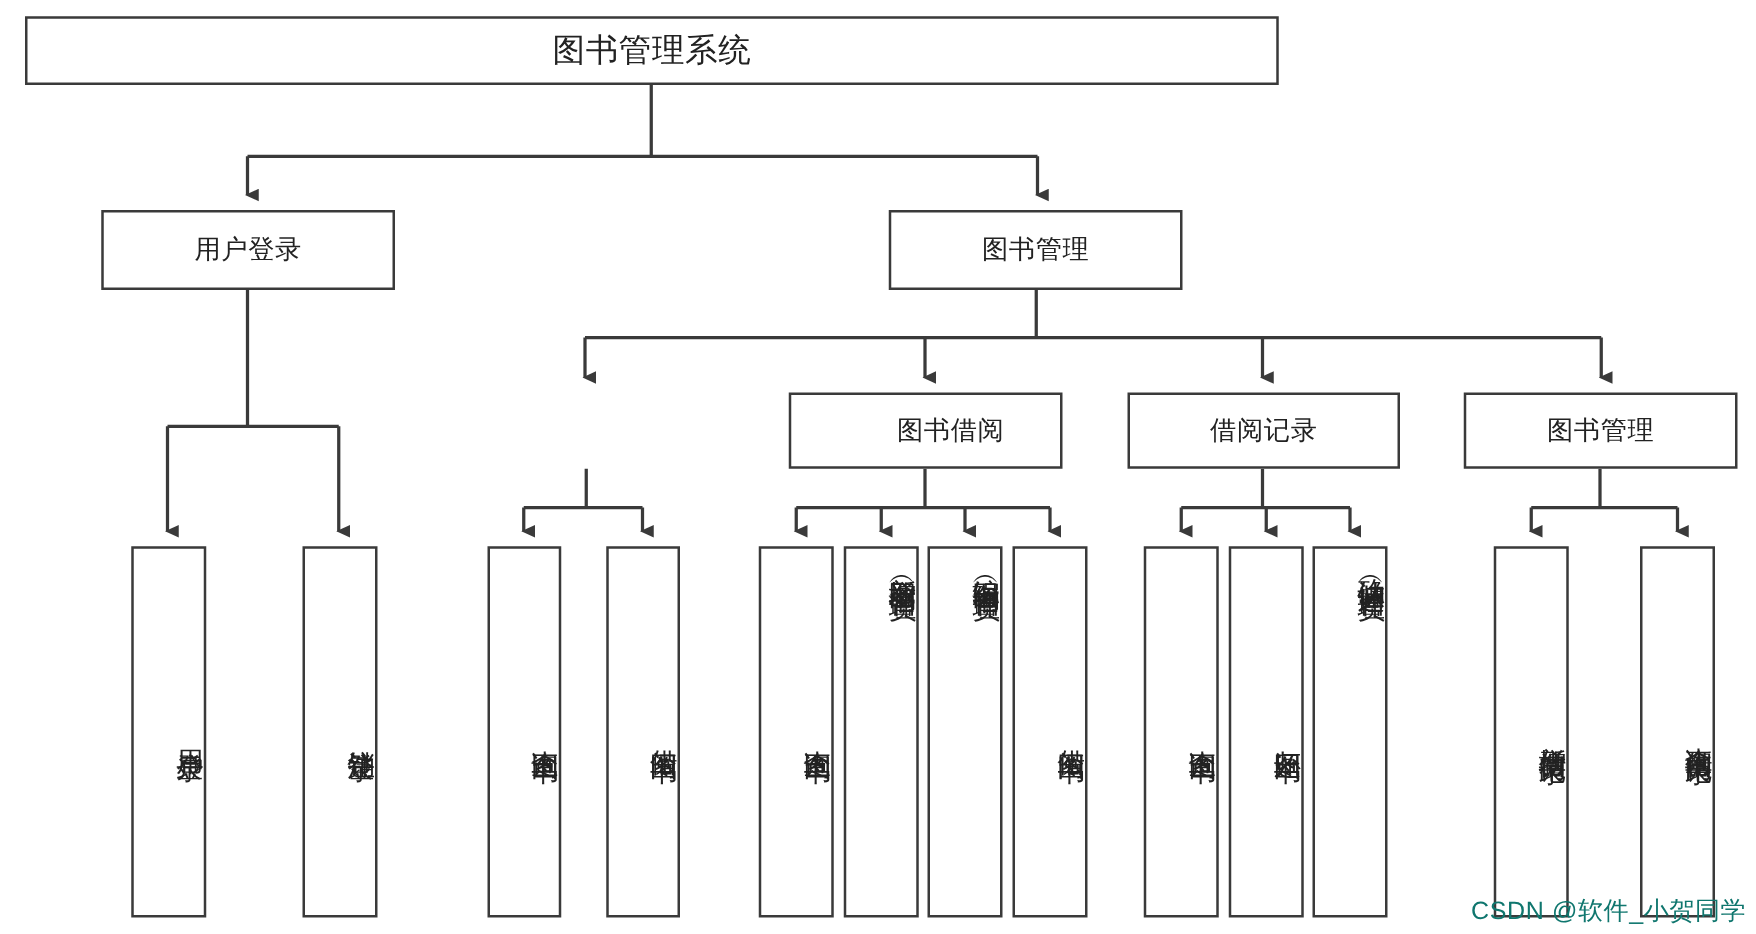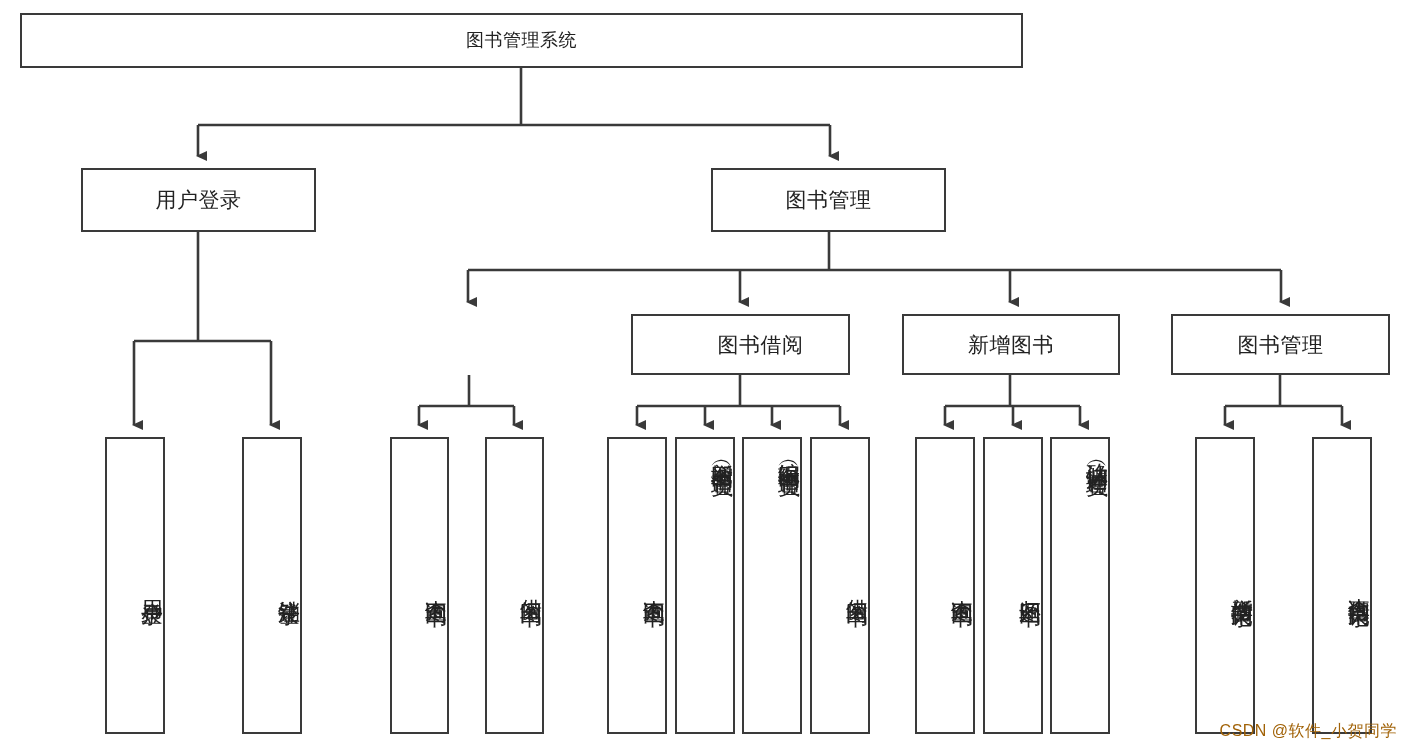--- a/index.html
+++ b/index.html
@@ -41,21 +41,21 @@
     line-height: 1.12;
     text-align: center;
     white-space: pre-wrap;
   }
   
   .node.horiz .lbl {
     font-size: 21px;
     letter-spacing: 0.5px;
   }
   .node.root .lbl {
-    font-size: 18px;
+    font-size: 26px;
   }
   
   .node.vert {
     align-items: flex-start;
     padding-top: 6px;
   }
   .node.vert .lbl {
     writing-mode: vertical-rl;
     text-orientation: upright;
     font-size: 22px;
@@ -66,22 +66,22 @@
     text-align: center;
   }
   .node.vert.mid {
     align-items: center;
     padding-top: 0;
   }
   .watermark {
     position: absolute;
     right: 8px;
     bottom: 5px;
-    font-size: 16px;
-    color: #a16207;
+    font-size: 20px;
+    color: #0f766e;
     letter-spacing: 0.5px;
     z-index: 3;
     white-space: nowrap;
   }
 </style>
 </head>
 <body>
 
 <div id="canvas">
 
@@ -143,21 +143,21 @@
     <span class="lbl">用户登录</span>
   </div>
   <div class="node horiz" style="left:711px; top:168px; width:235px; height:64px;justify-content:center;">
     <span class="lbl">图书管理</span>
   </div>
 
   <div class="node horiz" style="left:631px; top:314px; width:219px; height:61px;padding-left:40px;">
     <span class="lbl">图书借阅</span>
   </div>
   <div class="node horiz" style="left:902px; top:314px; width:218px; height:61px;">
-    <span class="lbl">新增图书</span>
+    <span class="lbl">借阅记录</span>
   </div>
   <div class="node horiz" style="left:1171px; top:314px; width:219px; height:61px;">
     <span class="lbl">图书管理</span>
   </div>
 
   <div class="node vert mid" style="left:105px; top:437px; width:60px; height:297px;">
     <span class="lbl">用户登录</span>
   </div>
   <div class="node vert mid" style="left:242px; top:437px; width:60px; height:297px;">
     <span class="lbl">注销登录</span>

